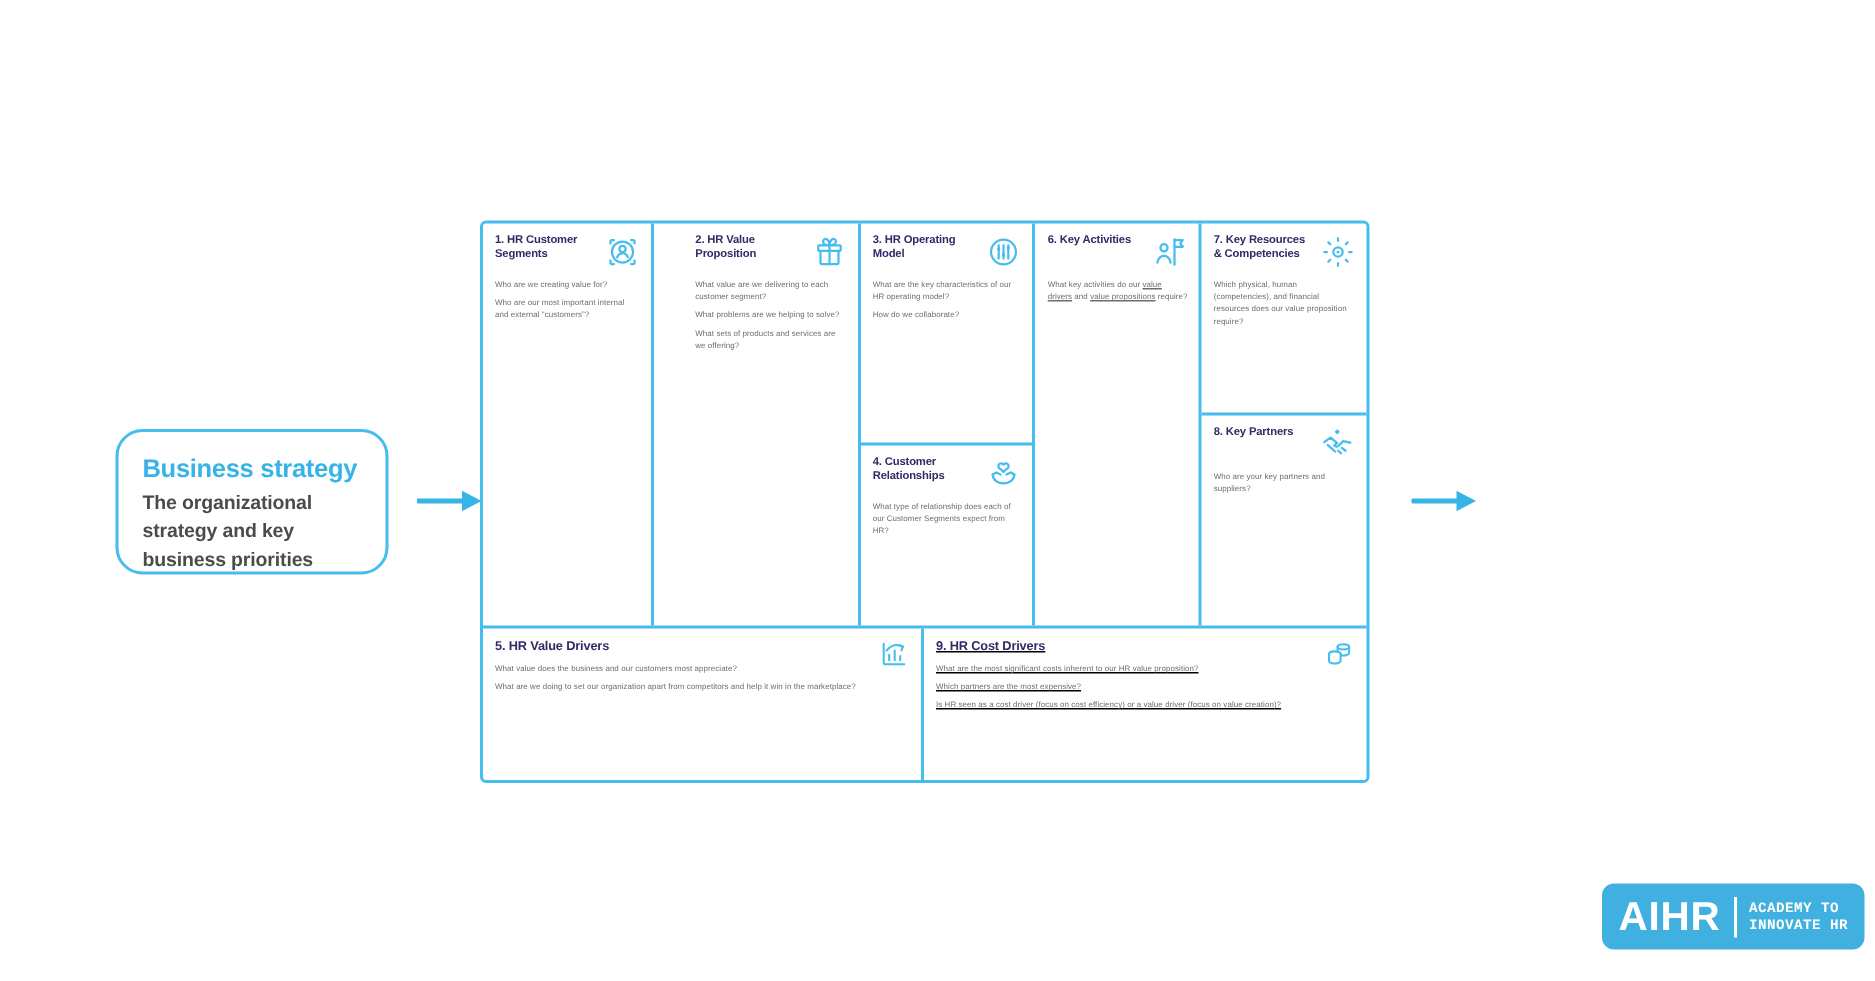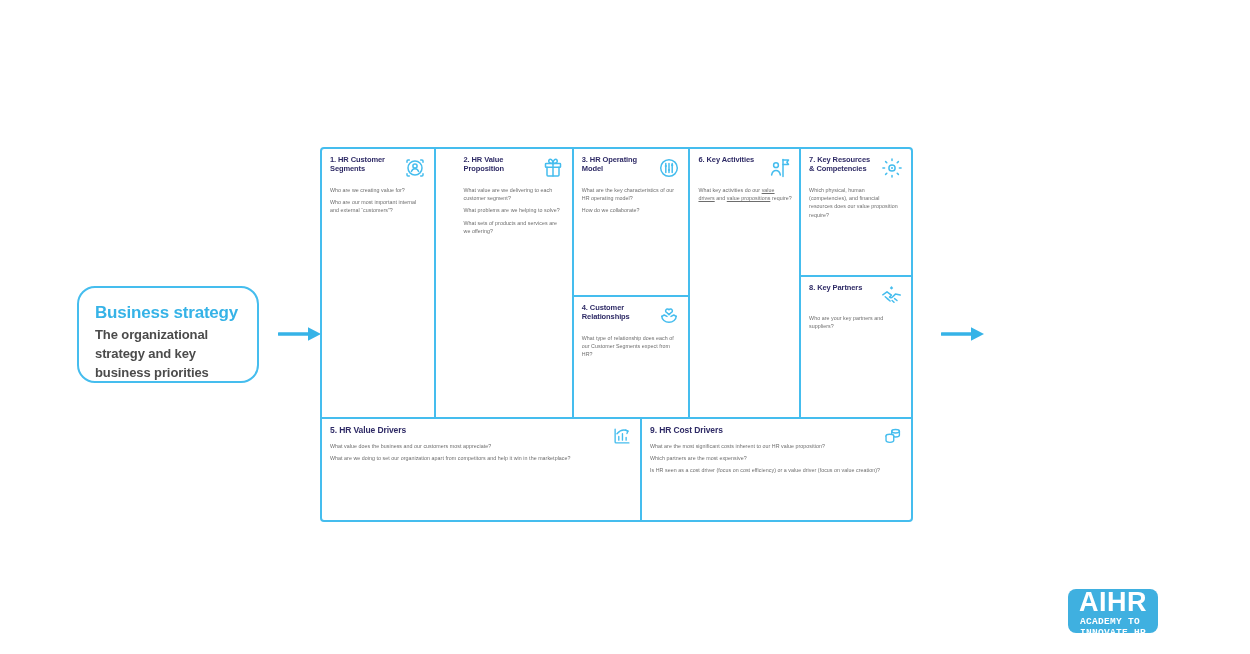--- a/index.html
+++ b/index.html
@@ -56,26 +56,26 @@
   .icon-24 svg{width:24px;height:24px;}
   .icon-22 svg{width:22px;height:22px;}
   .corner-icon{position:absolute;top:6px;right:7px;color:var(--border-blue);}
   .q{font-size:5.3px;line-height:1.55;color:var(--body-gray);margin-top:4px;letter-spacing:0.05px;}
   .q:first-of-type{margin-top:6px;}
   .q .u{text-decoration:underline;}
 
   
   .w1{width:118px;}.w2{width:123px;margin-left:20px;}.w3{width:122px;gap:20px;}.w4{width:115px;}.w5{width:115px;}
   
-  .bw1{width:320px;border-right:2px solid var(--border-blue);}
-  .bw2{flex:1;}
+  .bw1{width:294px;border-right:2px solid var(--border-blue);}
+  .bw2{flex:1;text-decoration:underline;}
 
   
   .logo{position:absolute;left:1068px;top:589px;height:44px;background:var(--logo-blue);
-    border-radius:8px;display:flex;align-items:center;padding:0 11px;color:#fff;flex-direction:column;}
+    border-radius:8px;display:flex;align-items:center;padding:0 11px;color:#fff;}
   .logo .brand{font-size:27px;font-weight:800;letter-spacing:0.5px;line-height:1;}
   .logo .div{width:2px;height:27px;background:#fff;margin:0 8px 0 9px;}
   .logo .tag{font-size:9.5px;font-weight:700;line-height:1.2;letter-spacing:0.3px;font-family:Liberation Mono, monospace;}
 </style>
 </head>
 <body>
 
 <div class="page">
 
 

